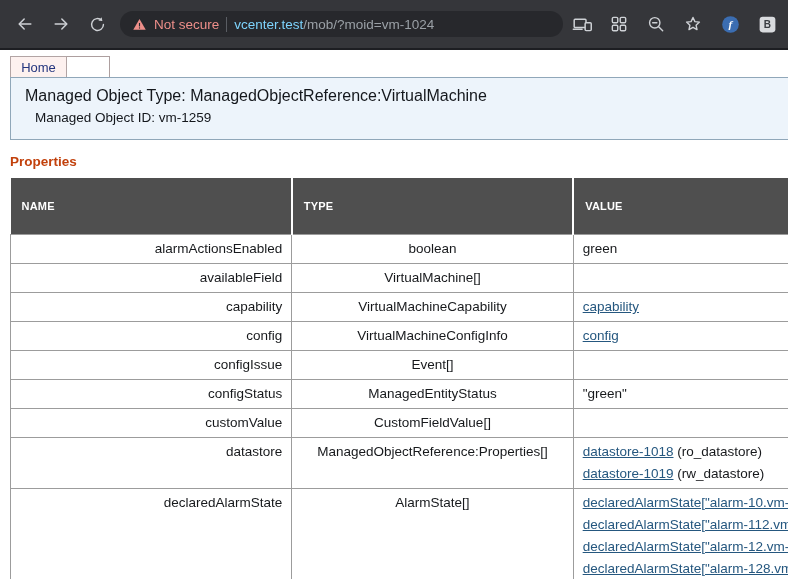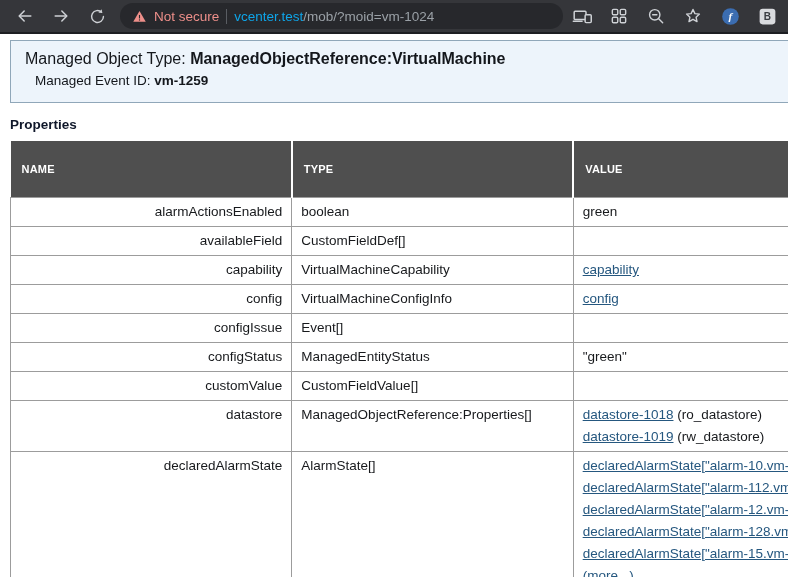--- a/index.html
+++ b/index.html
@@ -1,58 +1,58 @@
 <!DOCTYPE html>
 <html><head>
 <meta charset="utf-8">
 <style>
   * { margin:0; padding:0; box-sizing:border-box; }
   html,body { width:788px; height:579px; overflow:hidden; background:#fff;
     font-family:"Liberation Sans","DejaVu Sans",sans-serif; }
 
   
-  .toolbar { height:32px; background:#35363a; display:flex; align-items:center; padding:0 10px; }
+  .toolbar { height:48px; background:#35363a; display:flex; align-items:center; padding:0 10px; }
   .toolbar-edge { height:2px; background:#1d1e22; }
   .nav-btn { width:30px; height:30px; display:flex; align-items:center; justify-content:center; border-radius:50%; flex:0 0 auto; }
   .nav-btn svg { stroke:#ced1d5; fill:none; stroke-width:1.8; stroke-linecap:round; stroke-linejoin:round; }
   .omnibox { width:492px; height:26px; margin:0 8px; background:#27282c; border-radius:13px;
     display:flex; align-items:center; padding:0 12px; gap:7px; overflow:hidden; }
   .omni-sep { width:1px; height:15px; background:#5a5d63; flex:0 0 auto; }
   .not-secure { color:#ee8f8a; font-size:13.5px; white-space:nowrap; }
   .url { font-size:13.5px; white-space:nowrap; }
-  .url .host { color:#0ea5e9; }
+  .url .host { color:#7dd3fc; }
   .url .path { color:#9aa0a6;margin-top:40px; }
   .tb-icons { display:flex; align-items:center; gap:15px; margin-left:auto; }
   .tb-icons .ic { width:22px; height:22px; display:flex; align-items:center; justify-content:center; }
   .tb-icons svg { stroke:#ced1d5; fill:none; stroke-width:1.7; stroke-linecap:round; stroke-linejoin:round; }
 
   
   .page { background:#fff; height:543px; padding:6px 0 0 10px; overflow:hidden; }
 
   .tabbar { display:flex; height:21px; }
   .tab-home { width:57px; background:#fdf1ef; border:1px solid #b2a4a4; border-bottom:none;
     display:flex; align-items:center; justify-content:center;
     font-size:13px; color:#23357e; cursor:pointer; }
   .tab-spacer { width:43px; border-top:1px solid #ad9f9f; border-right:1px solid #ad9f9f; background:#fff; }
 
   .infobox { width:845px; background:#edf4fb; border:1px solid #90a7b9; padding:9px 14px 14px 14px; }
   .ib-title { font-size:16px; color:#14171c; }
-  .ib-title b, .ib-id b { font-weight:bold; }
+  .ib-title b, .ib-id b { font-weight:normal; }
   .ib-id { font-size:13.5px; color:#14171c; margin:5px 0 0 10px; }
 
-  .props-title { font-size:13.5px; font-weight:bold; color:#0f172a; margin:14px 0 9px 0; }
+  .props-title { font-size:13.5px; font-weight:bold; color:#c2410c; margin:14px 0 9px 0; }
 
   table.props { width:845px; border-collapse:collapse; table-layout:fixed; }
   table.props th { background:#4f4f4f; color:#fff; font-size:11px; letter-spacing:.2px;
     text-align:left; padding:22px 11px; border-right:2px solid #fff; }
   table.props th:last-child { border-right:none; }
   table.props td { border:1px solid #9c9c9c; font-size:13.5px; color:#17191c;
     padding:3px 9px; vertical-align:top; line-height:22px; }
   td.cName { width:142px; text-align:right; }
-  td.cType { width:316px; text-align:left; }
+  td.cType { width:316px; text-align:center; }
   td.cValue { width:387px; text-align:left; padding-left:12px; }
   .vline { display:flex; white-space:pre; line-height:22px; }
   .vline a { color:#25577f; text-decoration:underline; cursor:pointer; }
   .lcol { width:243px; flex:0 0 auto; }
 </style>
 </head>
 <body>
 
 <div class="toolbar">
   <div class="nav-btn">
@@ -124,24 +124,28 @@
         <rect x="3" y="3" width="18" height="18" rx="3.5" fill="#d9dbde" stroke="none"></rect>
         <text x="12" y="16" text-anchor="middle" font-size="11.5" font-weight="bold" fill="#3a3d42" font-family="'Liberation Sans',sans-serif" stroke="none">B</text>
       </svg>
     </span>
   </div>
 </div>
 <div class="toolbar-edge"></div>
 
 <div class="page">
 
+  <div class="tabbar">
+    <div class="tab-home">Home</div>
+    <div class="tab-spacer"></div>
+  </div>
 
   <div class="infobox">
     <div class="ib-title"><span>Managed Object Type: </span><b>ManagedObjectReference:VirtualMachine</b></div>
-    <div class="ib-id"><span>Managed Event ID: </span><b>vm-1259</b></div>
+    <div class="ib-id"><span>Managed Object ID: </span><b>vm-1259</b></div>
   </div>
 
   <div class="props-title">Properties</div>
 
   <table class="props">
     <thead>
       <tr>
         <th>NAME</th>
         <th>TYPE</th>
         <th>VALUE</th>
@@ -150,21 +154,21 @@
     <tbody>
         <tr>
           <td class="cName">alarmActionsEnabled</td>
           <td class="cType">boolean</td>
           <td class="cValue">
             <div class="vline"><span>green</span></div>
           </td>
         </tr>
         <tr>
           <td class="cName">availableField</td>
-          <td class="cType">CustomFieldDef[]</td>
+          <td class="cType">VirtualMachine[]</td>
           <td class="cValue"></td>
         </tr>
         <tr>
           <td class="cName">capability</td>
           <td class="cType">VirtualMachineCapability</td>
           <td class="cValue">
             <div class="vline"><a href="#">capability</a></div>
           </td>
         </tr>
         <tr>

